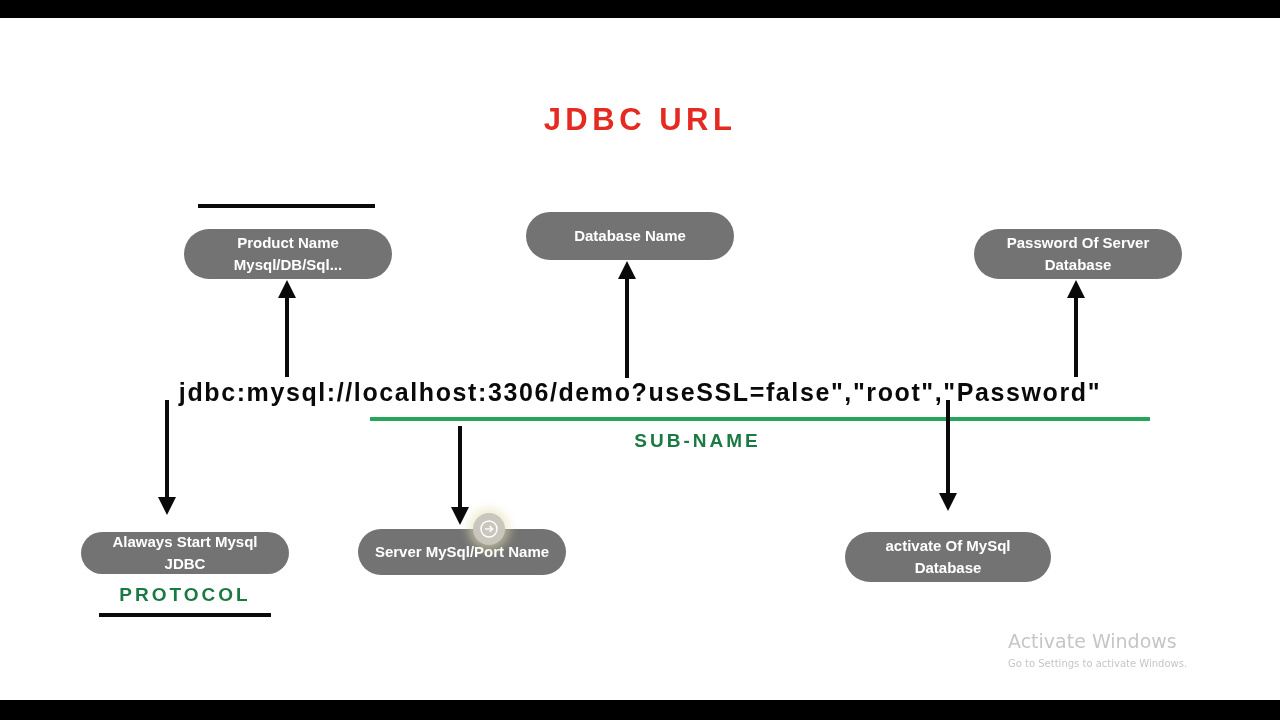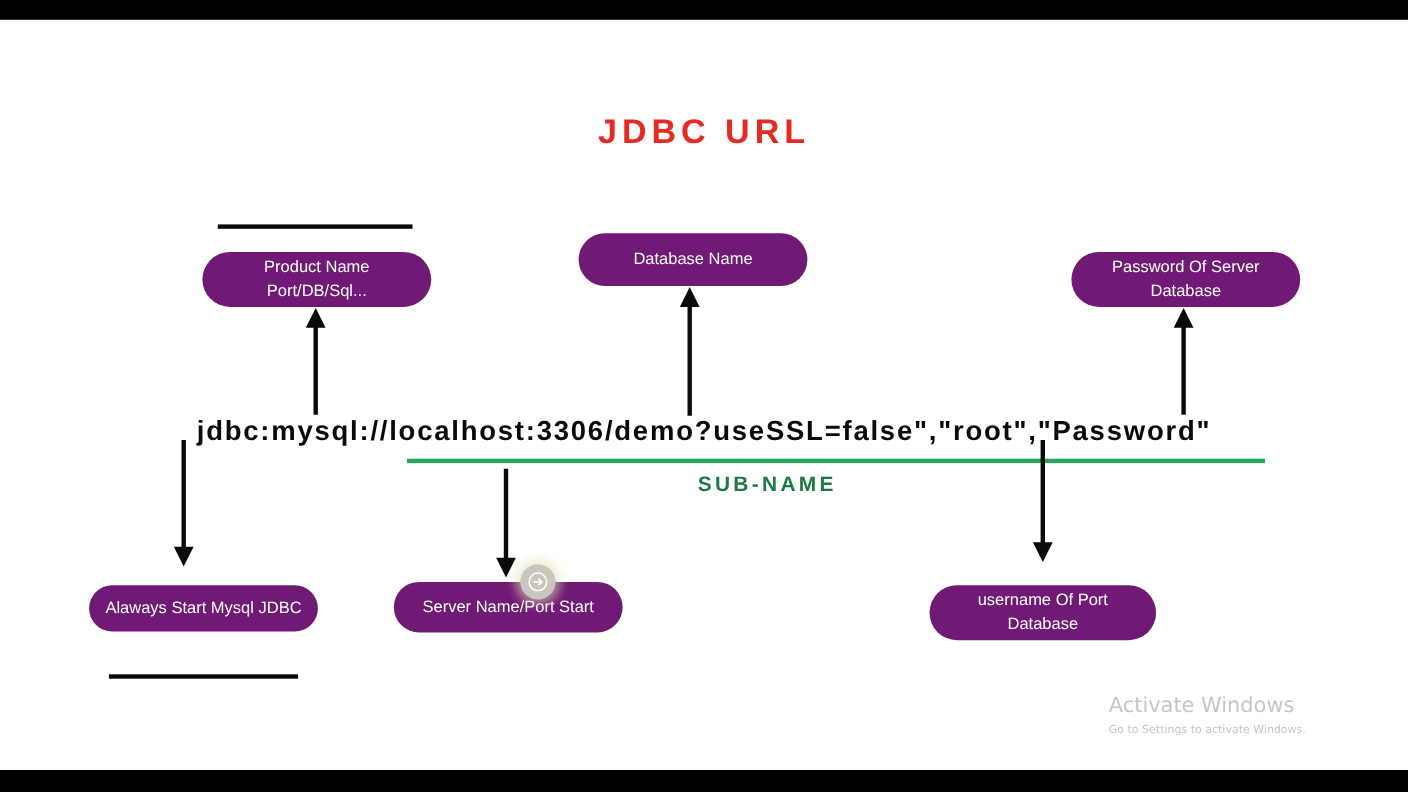--- a/index.html
+++ b/index.html
@@ -40,29 +40,29 @@
     text-align: center;
     color: #e52b21;
     font-size: 31px;
     font-weight: bold;
     letter-spacing: 4.5px;
     font-family: "Liberation Sans", sans-serif;
   }
   
   .pill {
     position: absolute;
-    background: #701a75;
+    background: #737373;
     color: #ffffff;
     border-radius: 32px;
     display: flex;
     align-items: center;
     justify-content: center;
     text-align: center;
     font-size: 15px;
-    font-weight: normal;
+    font-weight: bold;
     line-height: 1.45;
     padding: 16px 14px;
     box-sizing: border-box;
   }
   #pill-product      { left: 184px;  top: 211px; width: 208px; height: 50px; }
   #pill-database     { left: 526px;  top: 194px; width: 208px; height: 48px; text-align: right; }
   #pill-password     { left: 974px;  top: 211px; width: 208px; height: 50px; }
   #pill-protocol     { left: 81px;   top: 514px; width: 208px; height: 42px; }
   #pill-server       { left: 358px;  top: 511px; width: 208px; height: 46px; }
   #pill-username     { left: 845px;  top: 514px; width: 206px; height: 50px; }
@@ -152,21 +152,21 @@
 
   <div id="canvas">
 
     <div id="title">JDBC URL</div>
 
     <div class="caption-rule" id="rule-subprotocol"></div>
 
     <div class="pill" id="pill-product">
       <span>
         <span>Product Name</span><br>
-        <span>Port/DB/Sql...</span>
+        <span>Mysql/DB/Sql...</span>
       </span>
     </div>
 
     <div class="pill" id="pill-database">Database Name</div>
 
     <div class="pill" id="pill-password">
       <span>
         <span>Password Of Server</span><br>
         <span>Database</span>
       </span>
@@ -213,29 +213,30 @@
     </div>
 
     <div class="arrow" style="left:932px; top:382px;">
       <svg width="32" height="112" viewBox="0 0 32 112">
         <line x1="16" y1="0" x2="16" y2="96" stroke="#0a0a0a" stroke-width="4"></line>
         <polygon points="16,111 7,93 25,93" fill="#0a0a0a"></polygon>
       </svg>
     </div>
 
     <div class="pill" id="pill-protocol">Alaways Start Mysql JDBC</div>
-    <div class="pill" id="pill-server">Server Name/Port Start</div>
+    <div class="pill" id="pill-server">Server MySql/Port Name</div>
 
     <div class="pill" id="pill-username">
       <span>
-        <span>username Of Port</span><br>
+        <span>activate Of MySql</span><br>
         <span>Database</span>
       </span>
     </div>
 
+    <div class="green-caption" id="cap-protocol">PROTOCOL</div>
     <div class="caption-rule" id="rule-protocol"></div>
 
     <div id="player-next-button">
       <svg width="18" height="18" viewBox="0 0 18 18">
         <circle cx="9" cy="9" r="8" fill="none" stroke="#ffffff" stroke-width="1.4"></circle>
         <line x1="5" y1="9" x2="12" y2="9" stroke="#ffffff" stroke-width="1.4"></line>
         <polyline points="9.5,6 12.6,9 9.5,12" fill="none" stroke="#ffffff" stroke-width="1.4"></polyline>
       </svg>
     </div>
 

